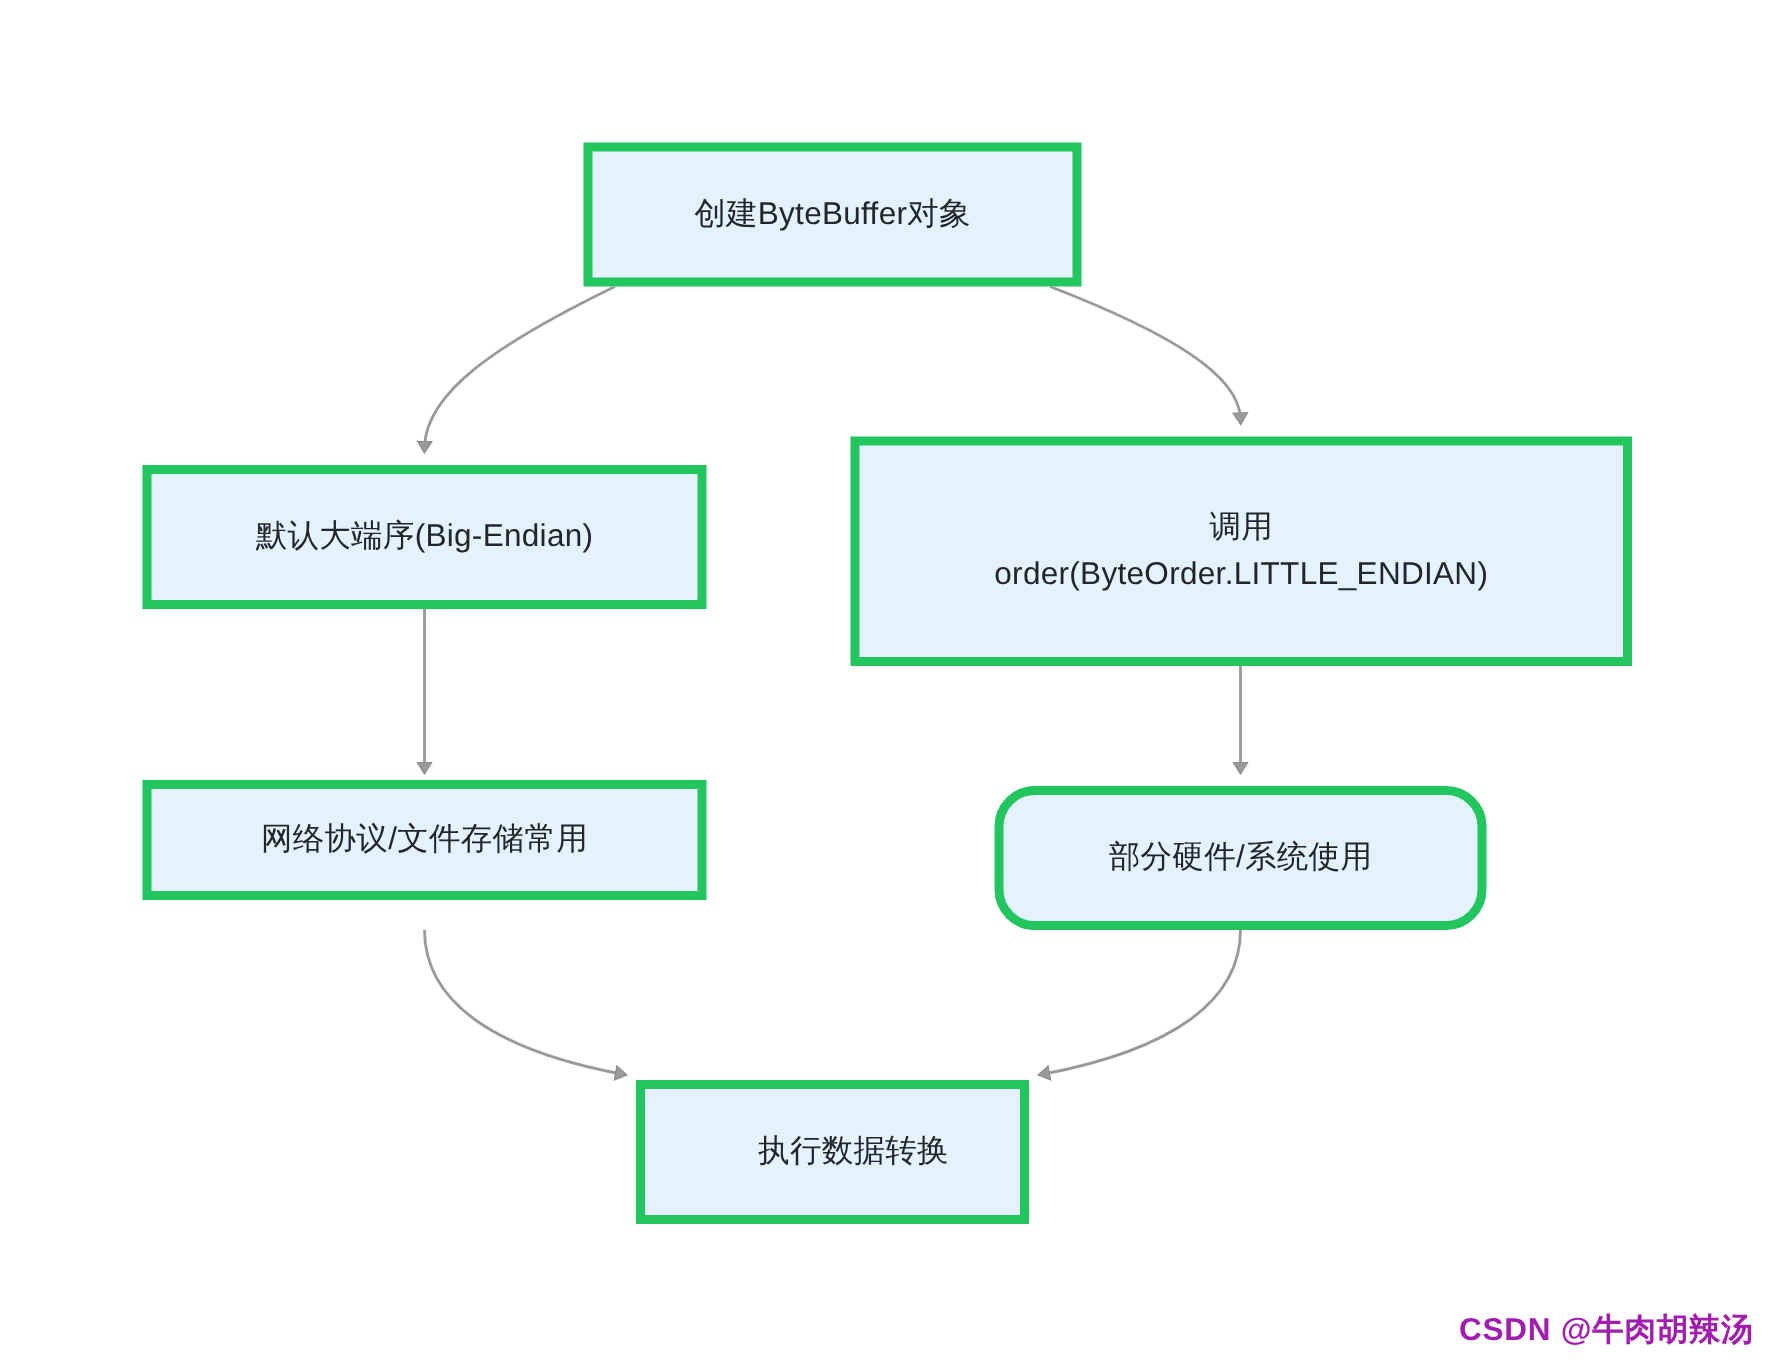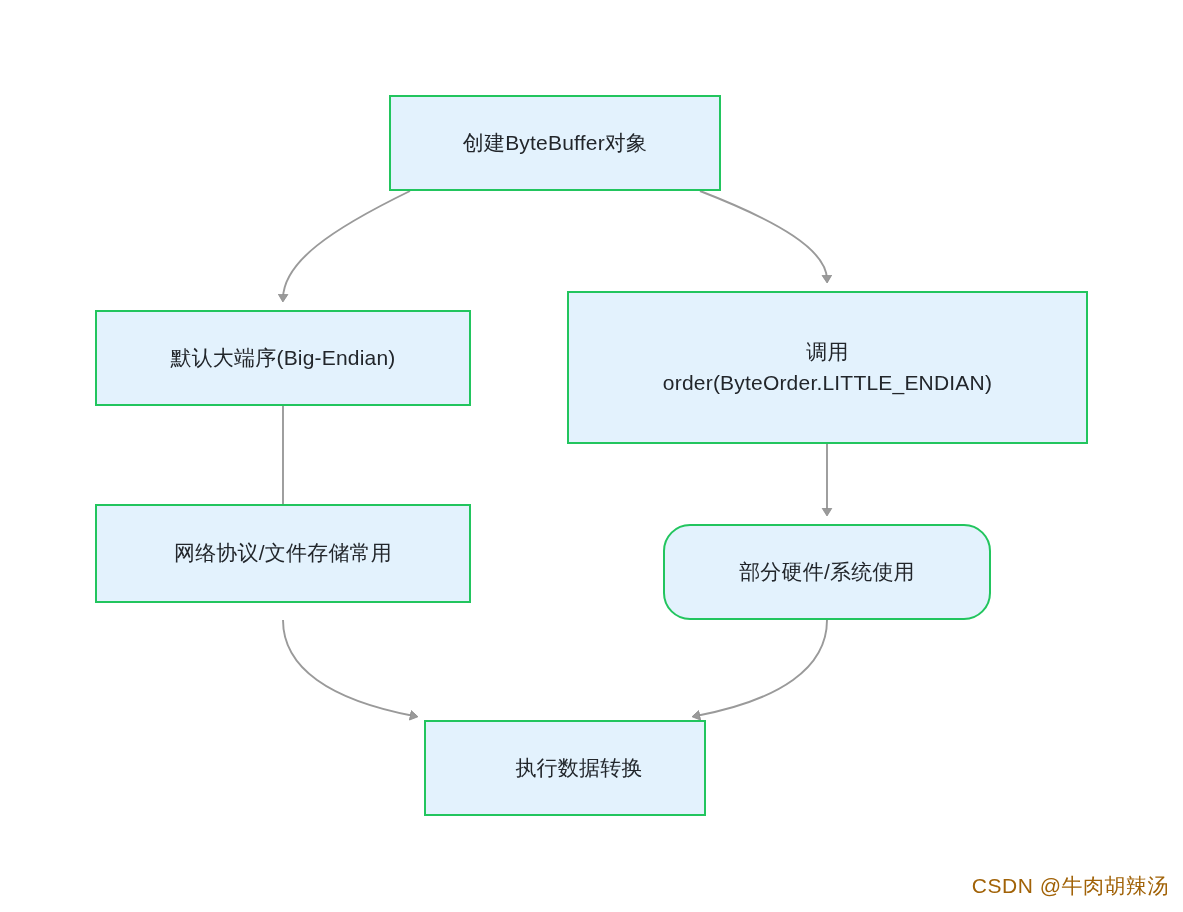--- a/index.html
+++ b/index.html
@@ -22,44 +22,45 @@
     left: 0;
     top: 0;
     width: 1183px;
     height: 912px;
     pointer-events: none;
   }
   .node {
     position: absolute;
     box-sizing: border-box;
     background: #E3F2FD;
-    border: 2px solid #22c55e;
+    border: 6px solid #22c55e;
     display: flex;
     align-items: center;
     justify-content: center;
     text-align: center;
     color: #22262b;
     font-size: 21px;
     line-height: 1.45;
     letter-spacing: 0.2px;
     white-space: pre-line;
   }
   .node-label {
     display: block;
     padding: 0 10px;
     white-space: pre-line;
   }
   #watermark {
     position: absolute;
     right: 14px;
     bottom: 12px;
-    color: #a16207;
+    color: #a21caf;
     font-size: 21px;
     letter-spacing: 0.5px;
     user-select: none;
+    font-weight: bold;
   }
 </style>
 </head>
 <body>
 
 <div id="diagram-canvas">
 
   <svg id="edges-layer" viewBox="0 0 1183 912" width="1183" height="912" xmlns="http://www.w3.org/2000/svg">
     <defs>
       <marker id="arrow-down" markerWidth="12" markerHeight="12" refX="4.2" refY="6" orient="auto" markerUnits="userSpaceOnUse">
@@ -86,27 +87,27 @@
 
   <div class="node" style="left:95px; top:310px; width:376px; height:96px;">
     <span class="node-label">默认大端序(Big-Endian)</span>
   </div>
 
   <div class="node" style="left:567px; top:291px; width:521px; height:153px;">
     <span class="node-label">调用
 order(ByteOrder.LITTLE_ENDIAN)</span>
   </div>
 
-  <div class="node" style="left:95px; top:504px; width:376px; height:99px;">
+  <div class="node" style="left:95px; top:520px; width:376px; height:80px;">
     <span class="node-label">网络协议/文件存储常用</span>
   </div>
 
   <div class="node" style="left:663px; top:524px; width:328px; height:96px;border-radius:27px;">
     <span class="node-label">部分硬件/系统使用</span>
   </div>
 
-  <div class="node" style="left:424px; top:720px; width:282px; height:96px;padding-left:28px;">
+  <div class="node" style="left:424px; top:720px; width:262px; height:96px;padding-left:28px;">
     <span class="node-label">执行数据转换</span>
   </div>
 
   <div id="watermark">CSDN @牛肉胡辣汤</div>
 
 </div>
 
 </body></html>

